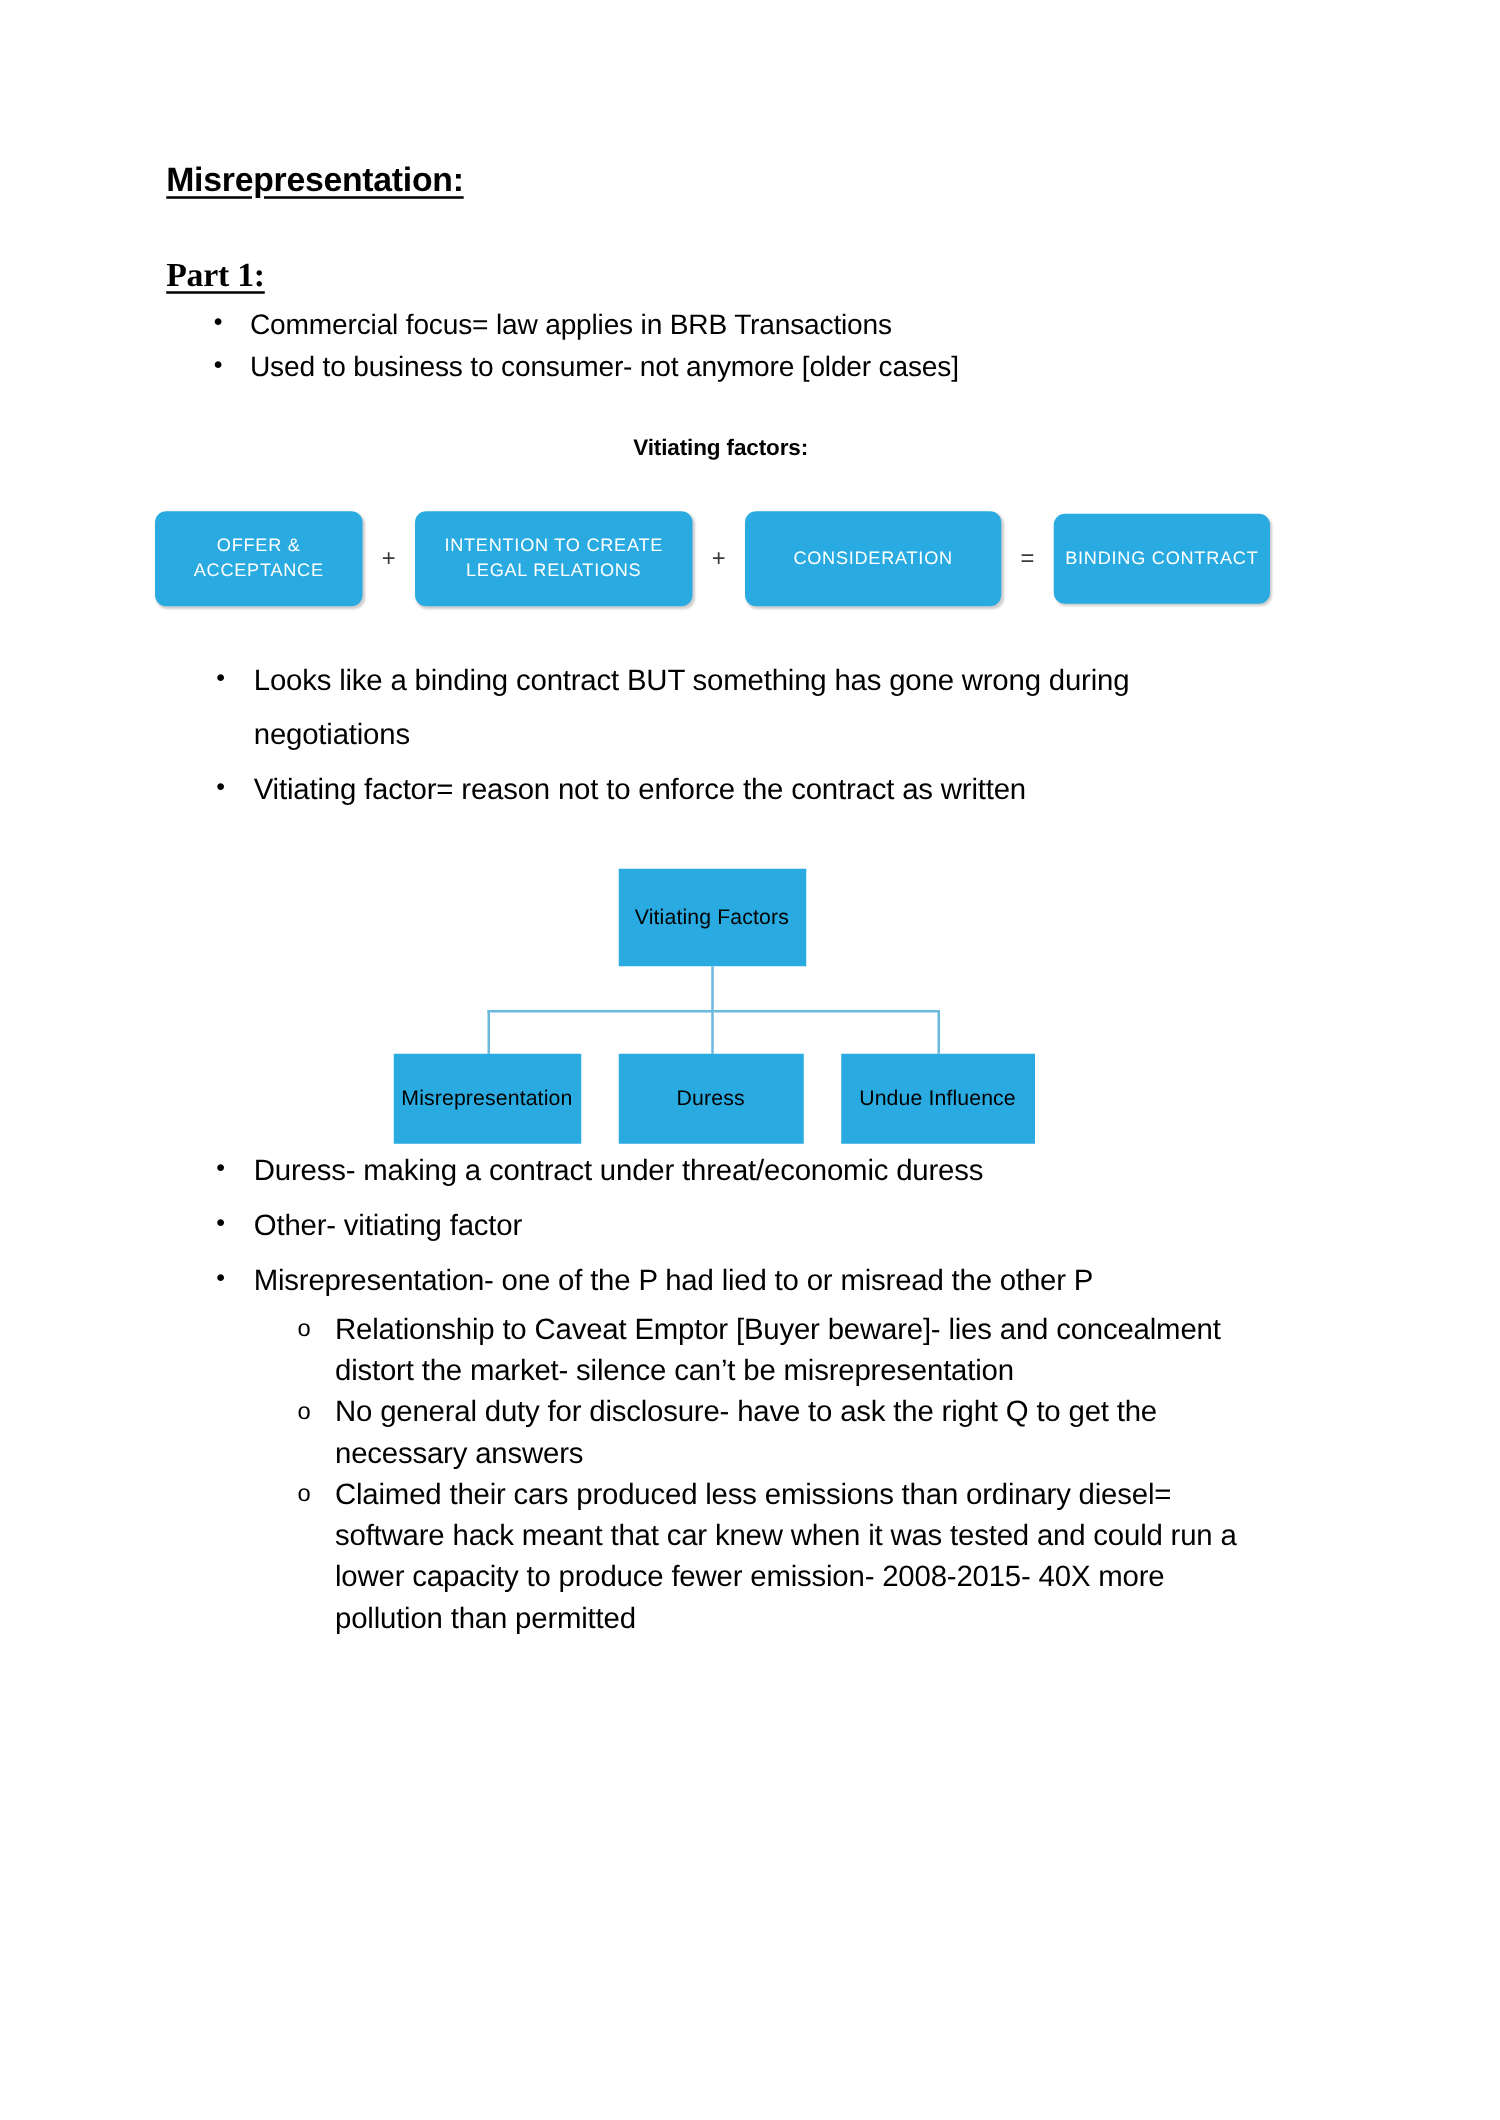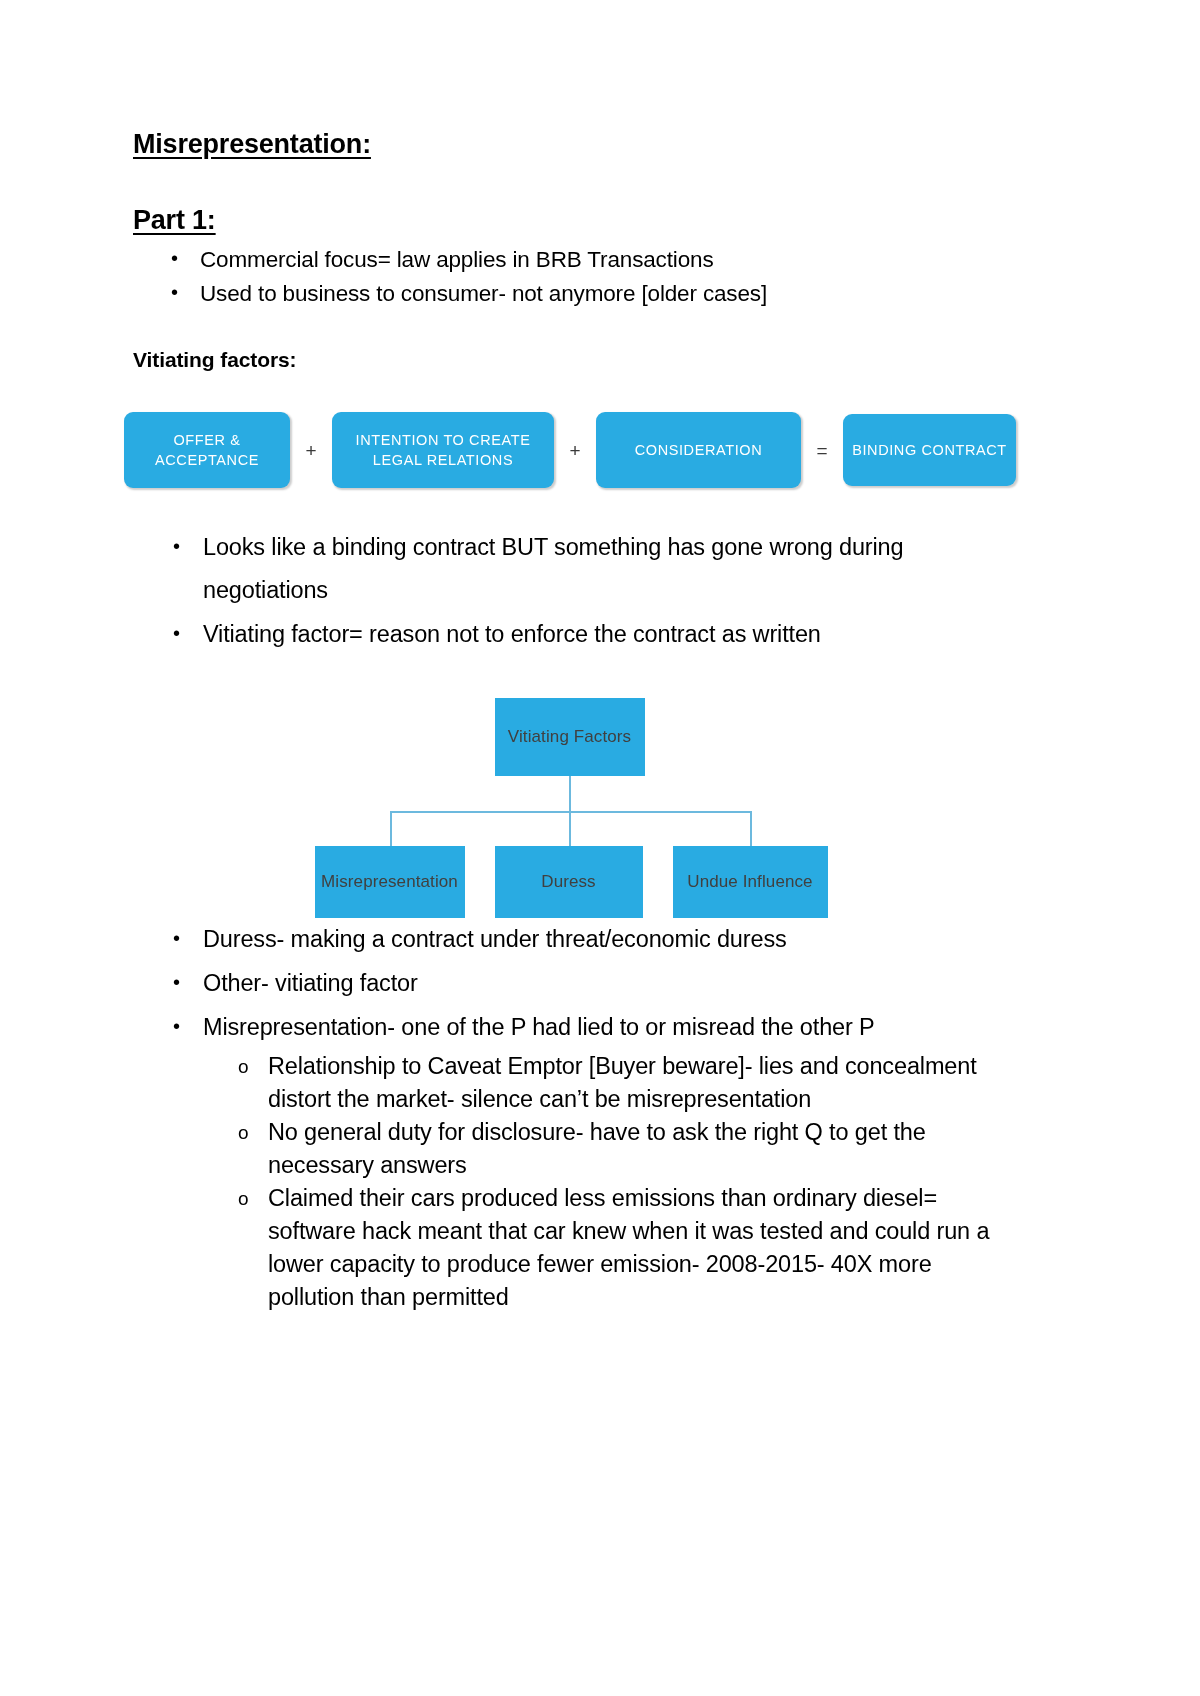--- a/index.html
+++ b/index.html
@@ -36,26 +36,28 @@
     line-height: 1.1;
   }
   .section-title {
     font-size: 27px;
     font-weight: bold;
     text-decoration: underline;
     text-underline-offset: 4px;
     margin: 0 0 8px 0;
     letter-spacing: -0.2px;
     line-height: 1.1;
+    font-family: Liberation Serif, serif;
   }
   .sub-heading {
-    font-size: 21px;
+    font-size: 18px;
     font-weight: bold;
     margin: 38px 0 0 0;
     letter-spacing: -0.1px;
+    text-align: center;
   }
 
   
   ul.bullets {
     list-style: none;
     margin: 0;
     padding: 0;
   }
   ul.bullets > li {
     position: relative;
@@ -138,21 +140,21 @@
   
   .tree {
     position: relative;
     width: 560px;
     height: 200px;
     margin: 42px auto 0 auto;
   }
   .tree-node {
     position: absolute;
     background: #29ABE2;
-    color: #404040;
+    color: #000000;
     display: flex;
     align-items: center;
     justify-content: center;
     text-align: center;
     font-size: 17px;
     letter-spacing: 0.1px;
   }
   .tree-root  { left: 198px; top: 0;    width: 150px; height: 78px; }
   .tree-child { top: 148px; height: 72px; }
   .tree-c1    { left: 18px;  width: 150px; }

